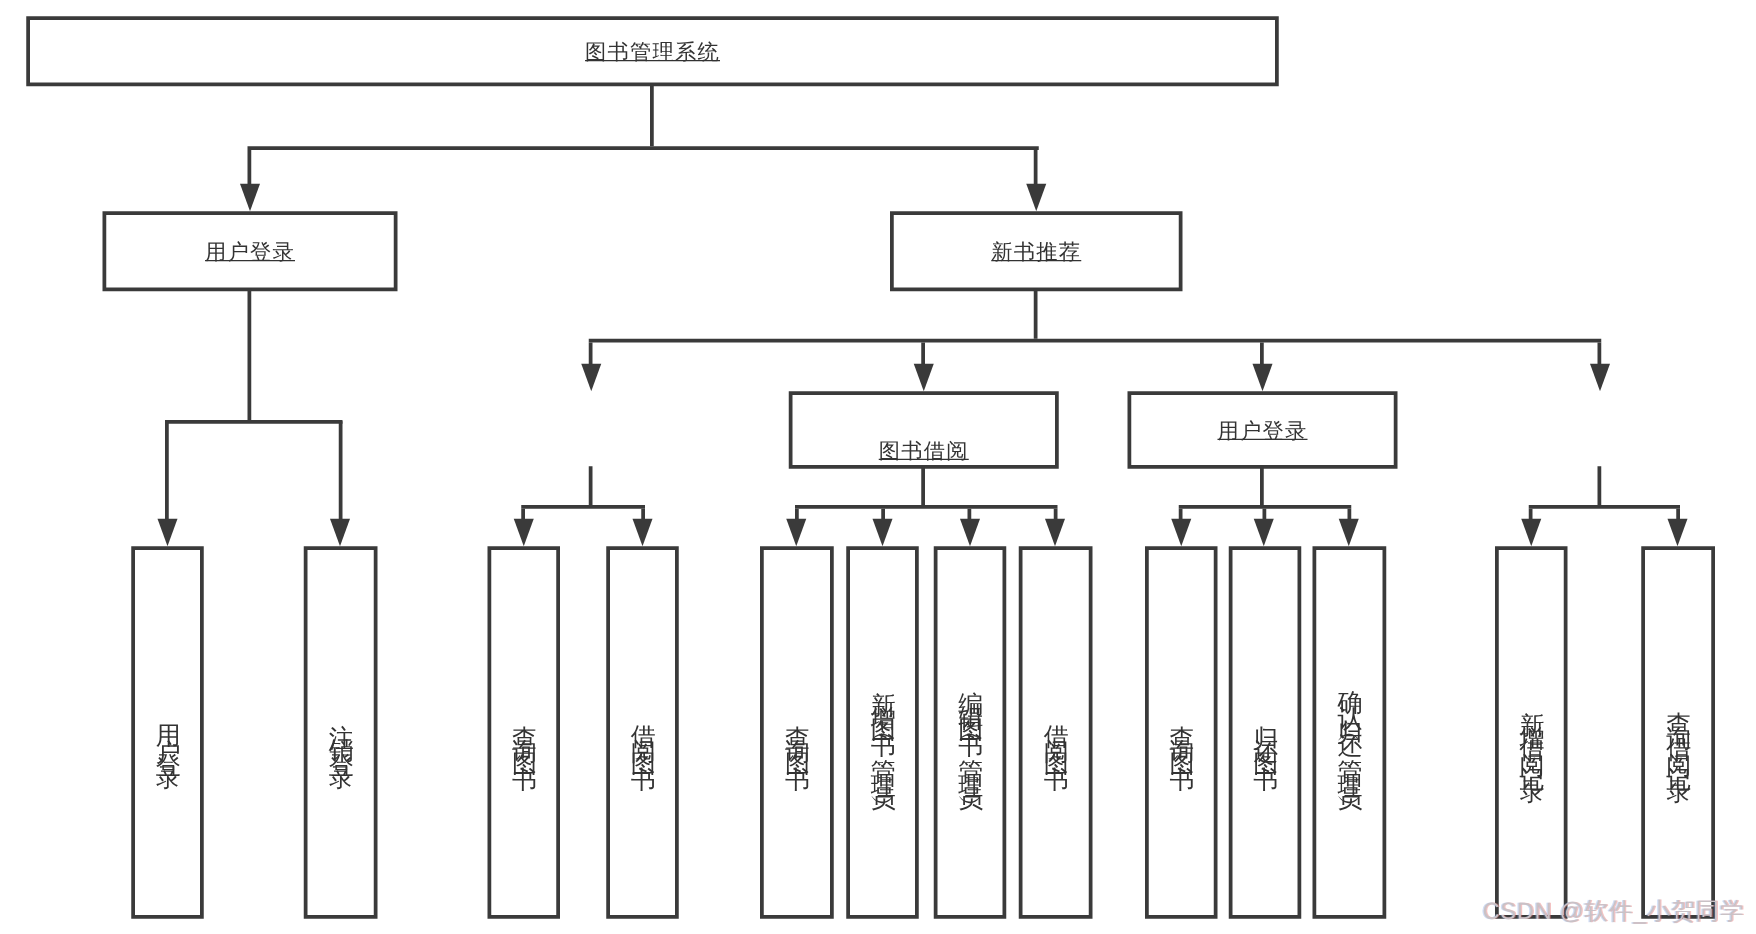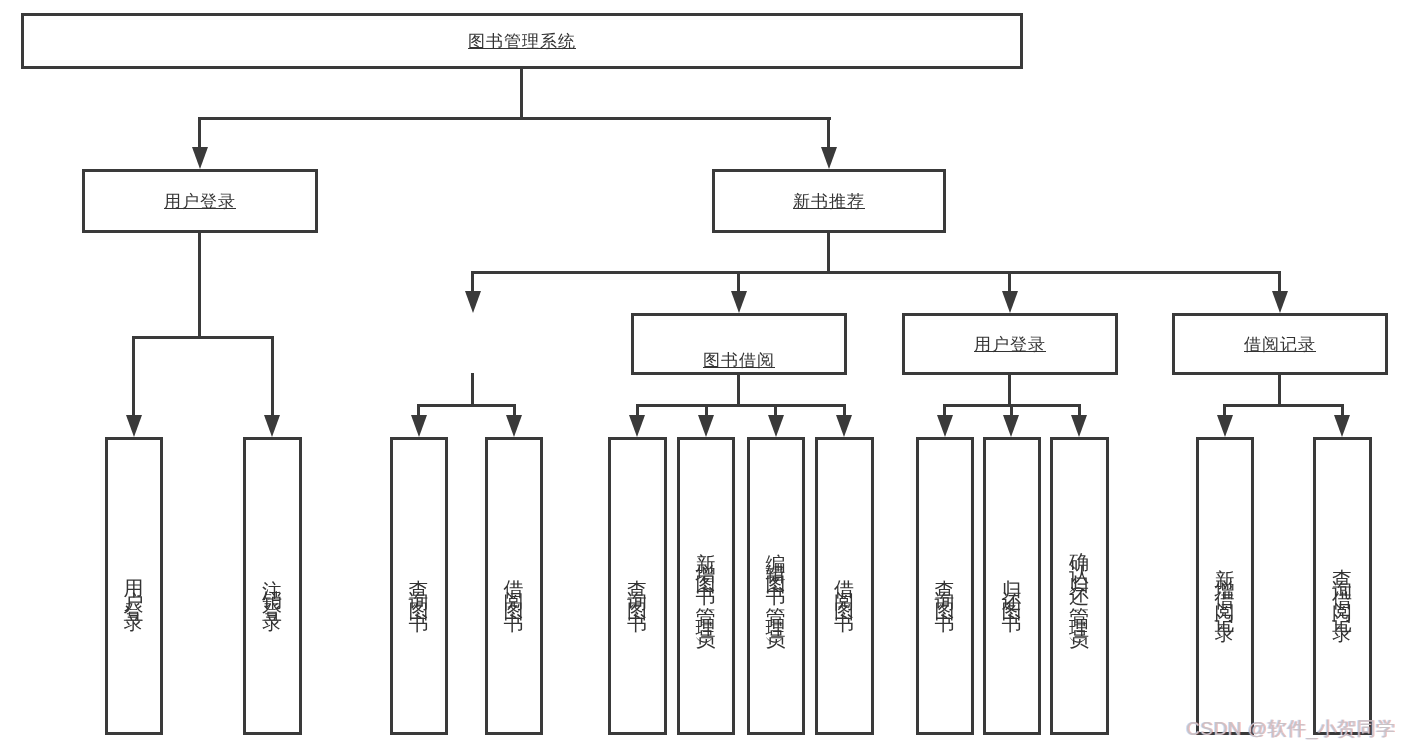--- a/index.html
+++ b/index.html
@@ -85,23 +85,20 @@
 
 
   <div class="node" style="left:631px;top:313px;width:216px;height:62px;align-items:flex-end;">
     <span class="hlabel">图书借阅</span>
   </div>
 
   <div class="node" style="left:902px;top:313px;width:216px;height:62px;">
     <span class="hlabel">用户登录</span>
   </div>
 
-  <div class="node" style="left:1172px;top:313px;width:216px;height:62px;">
-    <span class="hlabel">借阅记录</span>
-  </div>
 
   <div class="node leaf" style="left:105px;">
     <span class="vtext">用户登录</span>
   </div>
   <div class="node leaf" style="left:243px;width:59px;">
     <span class="vtext">注销登录</span>
   </div>
 
   <div class="node leaf" style="left:390px;">
     <span class="vtext">查询图书</span>

